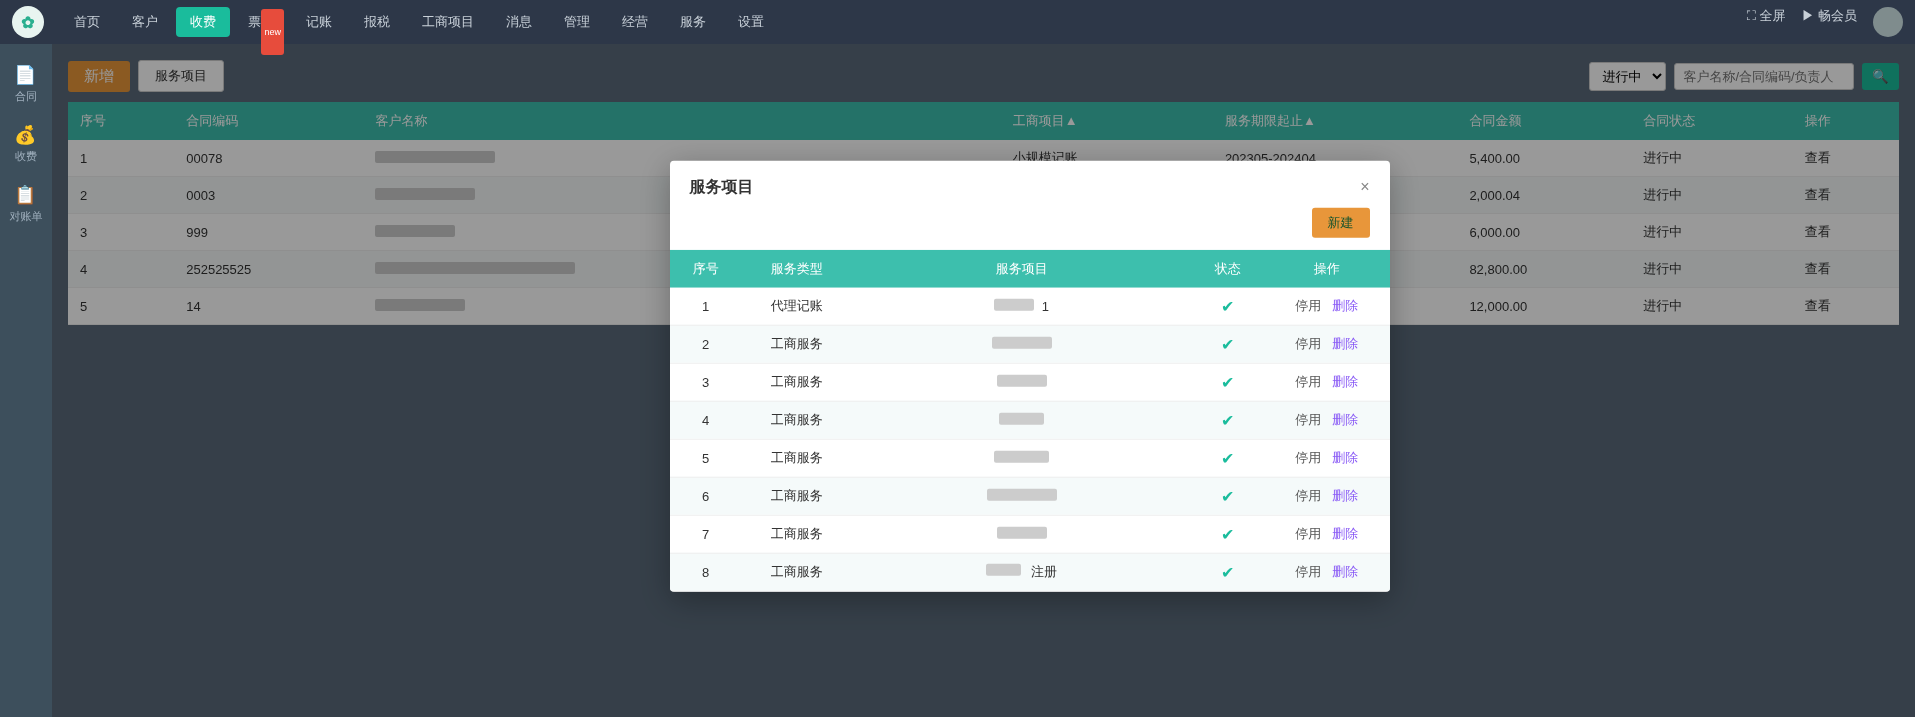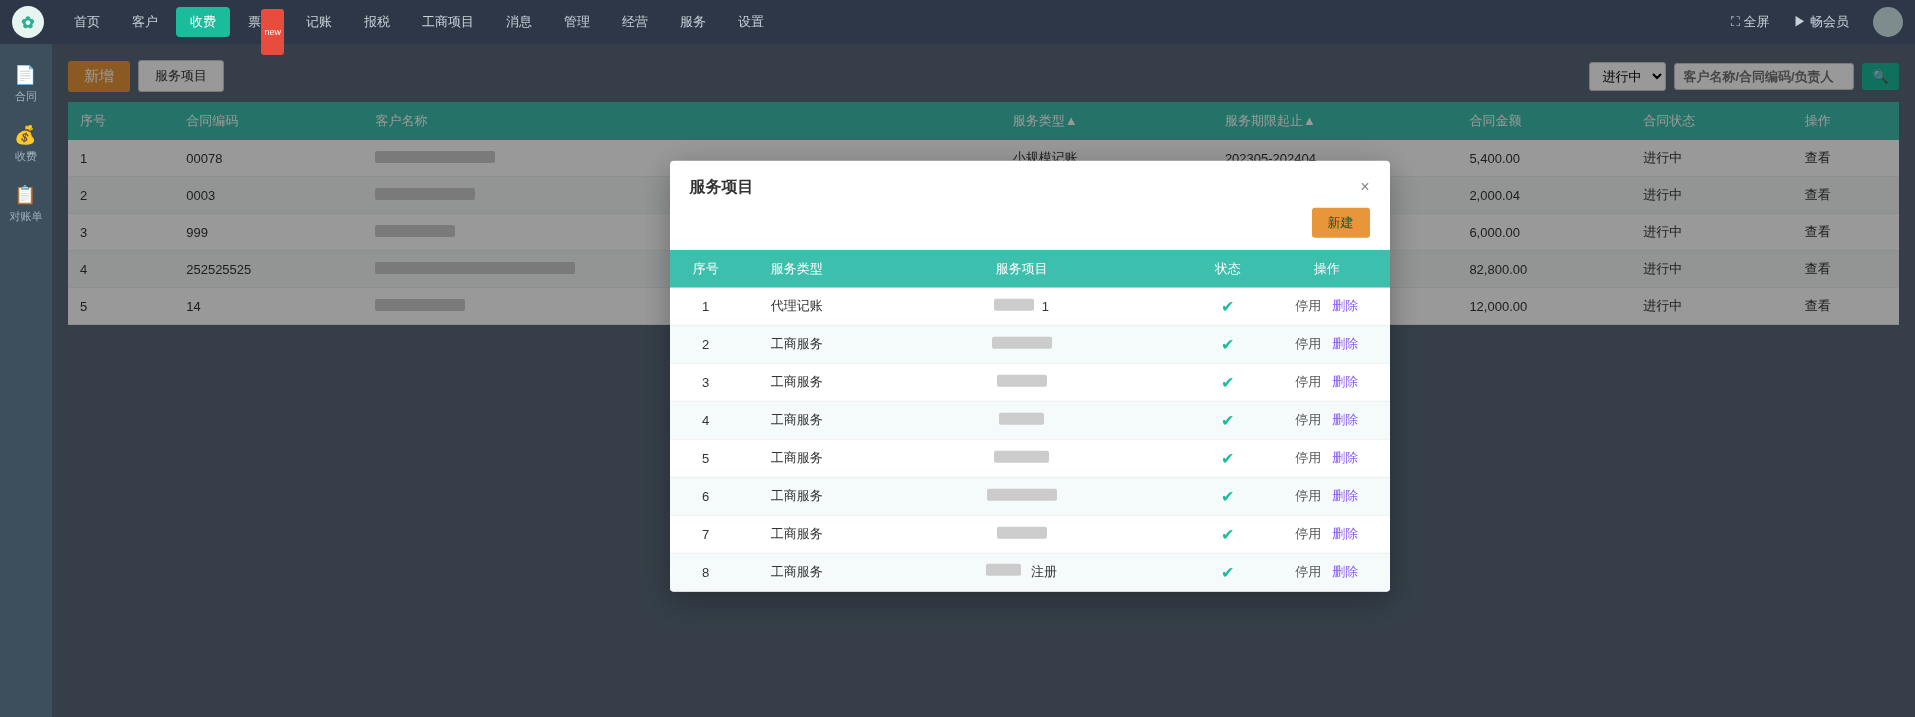--- a/index.html
+++ b/index.html
@@ -42,22 +42,21 @@
       top: 2px; right: 4px;
       background: #e74c3c;
       color: #fff;
       font-size: 9px;
       padding: 18px 3px;
       border-radius: 3px;
     }
     .nav-right {
       margin-left: auto;
       display: flex;
-      align-items: center;
-      gap: 24px;
+      gap: 16px;
       color: #c8d0d8;
       font-size: 13px;
     }
     .nav-right .avatar {
       width: 30px; height: 30px;
       background: #7f8c8d;
       border-radius: 50%;
     }
 
     
@@ -136,21 +135,20 @@
       border-radius: 3px;
       font-size: 13px;
     }
     .search-box {
       border: 1px solid #ccc;
       background: #fff;
       padding: 5px 8px;
       border-radius: 3px;
       font-size: 13px;
       width: 180px;
-      font-weight: bold;
     }
     .search-btn {
       background: #1abc9c;
       color: #fff;
       border: none;
       padding: 6px 10px;
       border-radius: 3px;
       cursor: pointer;
     }
 
@@ -339,21 +337,21 @@
       <button class="search-btn">🔍</button>
     </div>
   </div>
 
   <table class="data-table">
     <thead>
       <tr>
         <th>序号</th>
         <th>合同编码</th>
         <th style="min-width:300px">客户名称</th>
-        <th>服务类型▲</th>
+        <th>工商项目▲</th>
         <th>服务期限起止▲</th>
         <th>合同金额</th>
         <th>合同状态</th>
         <th>操作</th>
       </tr>
     </thead>
     <tbody>
       <tr>
         <td>1</td>
         <td>00078</td>

